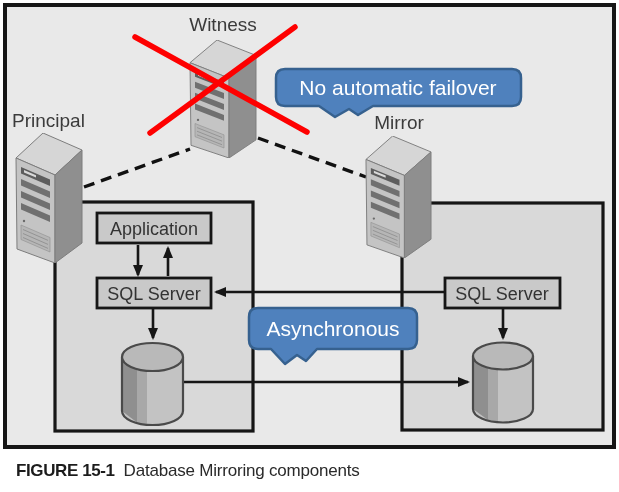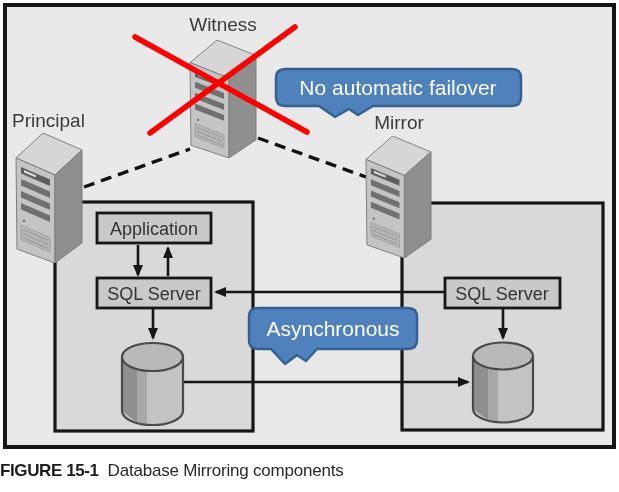--- a/index.html
+++ b/index.html
@@ -6,21 +6,21 @@
   body{
     width:619px;height:492px;position:relative;background:#ffffff;
     font-family:"Liberation Sans", sans-serif;overflow:hidden;
   }
   .frame{
     position:absolute;left:3px;top:3px;width:613px;height:446px;
     box-sizing:border-box;border:4px solid #161616;background:#e9e9e9;
   }
   svg.diagram{position:absolute;left:0;top:0;}
   .caption{
-    position:absolute;left:0;top:461px;font-size:17px;color:#1c1c1c;
+    position:absolute;left:16px;top:461px;font-size:17px;color:#1c1c1c;
     letter-spacing:-0.2px;white-space:nowrap;
   }
   .caption b{font-weight:bold;letter-spacing:-0.4px;}
   .caption span{margin-left:9px;color:#2a2a2a;}
   text{font-family:"Liberation Sans", sans-serif;}
   .node-label{font-size:19px;fill:#3b3b3b;}
   .box-label{font-size:18px;fill:#333333;}
   .callout-label{font-size:21px;fill:#ffffff;}
 </style>
 </head>

